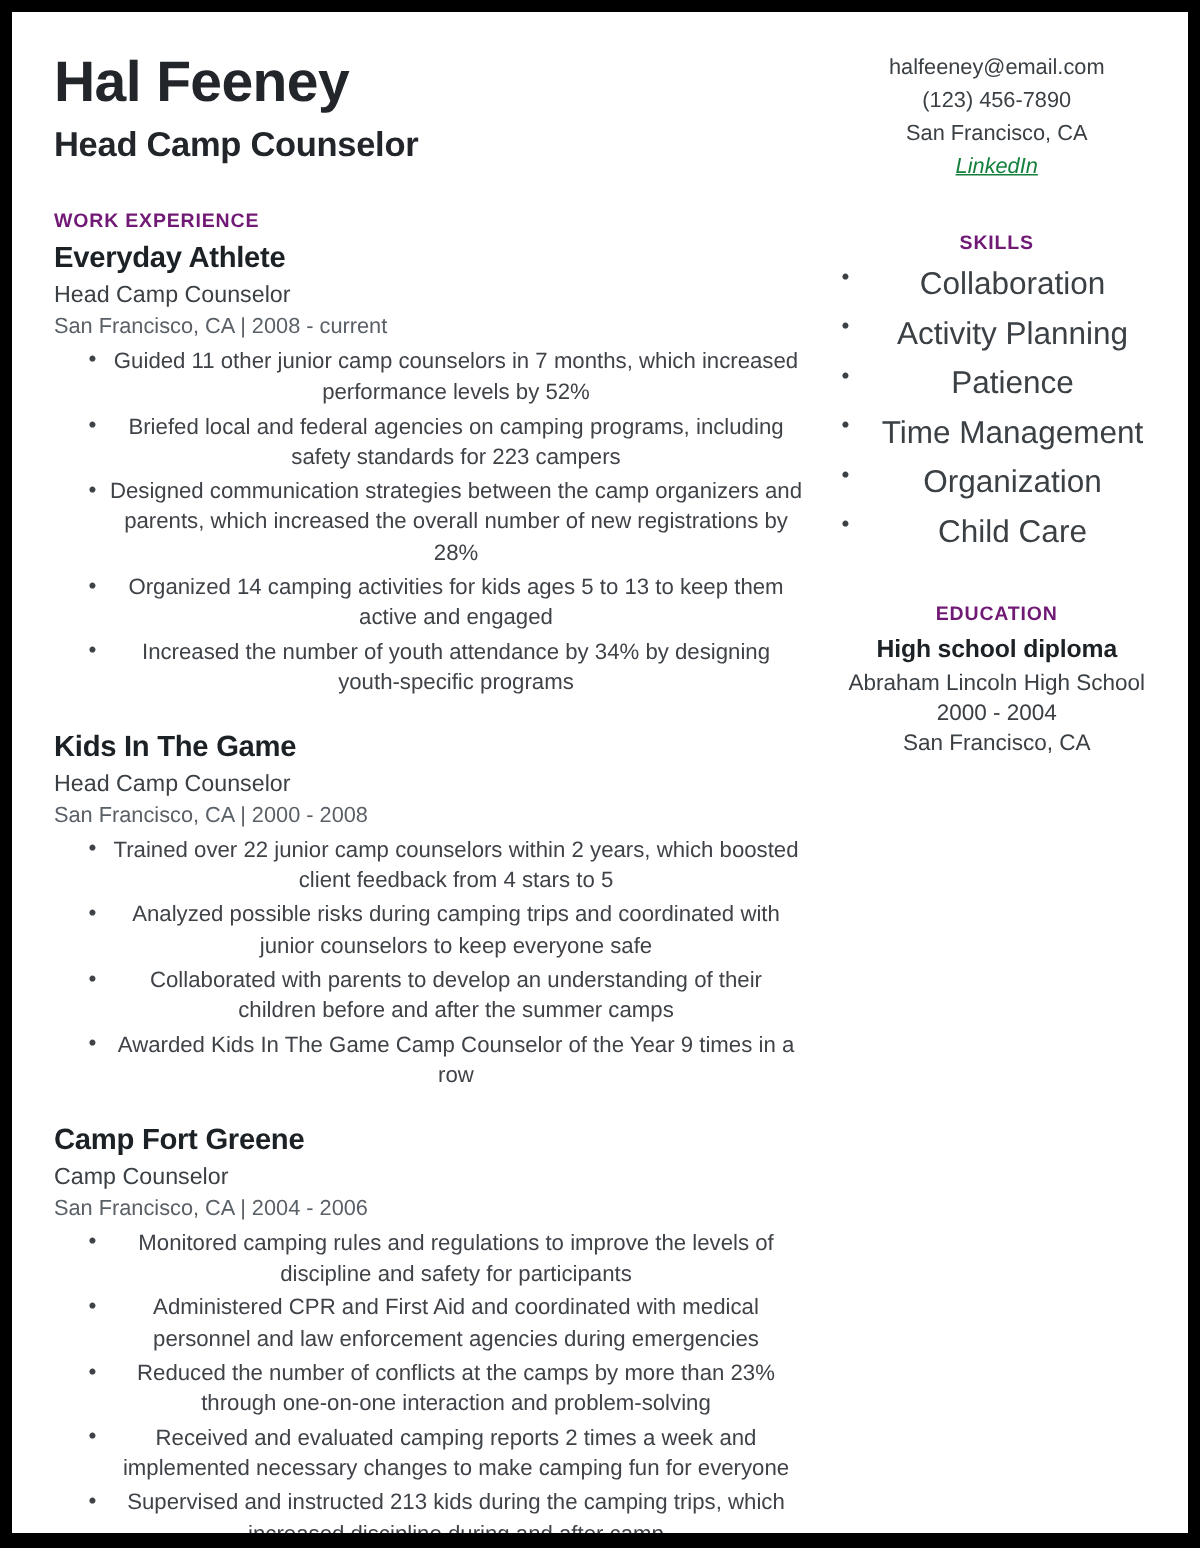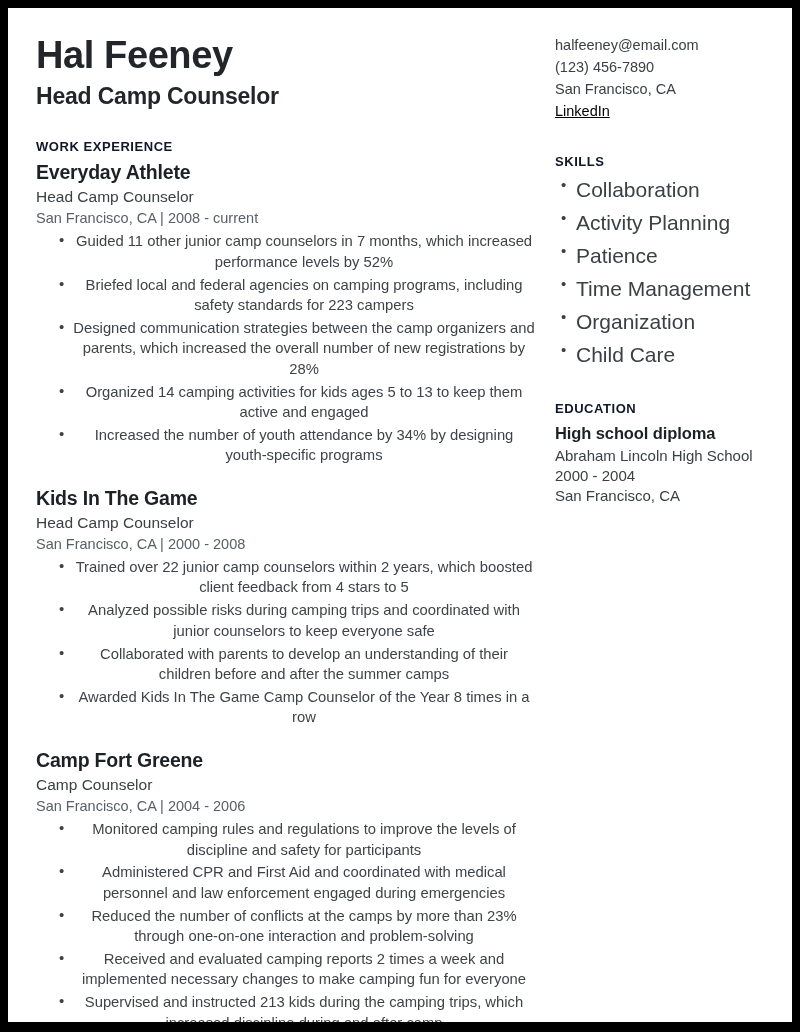--- a/index.html
+++ b/index.html
@@ -47,20 +47,21 @@
   }
   .col-main {
     width: 527px;
     padding: 26px 0 0 28px;
     box-sizing: border-box;
   }
   .col-side {
     width: 257px;
     padding: 26px 18px 0 20px;
     box-sizing: border-box;
+    text-align: center;
   }
 
   
   .name {
     font-size: 38px;
     font-weight: 700;
     color: #22262b;
     letter-spacing: -0.4px;
     line-height: 1.12;
     margin: 0 0 6px 0;
@@ -80,30 +81,31 @@
     padding: 0;
     list-style: none;
   }
   .contact li {
     font-size: 14.5px;
     color: #3b4045;
     line-height: 1.52;
   }
   .contact a,
   .contact .link {
-    color: #000000;
+    color: #15803d;
     text-decoration: underline;
     cursor: pointer;
+    font-style: italic;
   }
 
   
   .section-heading {
     font-size: 13px;
     font-weight: 700;
-    color: #0f172a;
+    color: #701a75;
     letter-spacing: 0.55px;
     text-transform: uppercase;
     margin: 0 0 7px 0;
   }
   .col-main .section-heading { margin-top: 30px; }
   .col-side .section-block { margin-top: 32px; }
   .col-side .section-block:first-child { margin-top: 32px; }
 
   
   .job { margin-bottom: 4px; }
@@ -224,31 +226,31 @@
           </div>
 
           <div class="job">
             <div class="job-company">Kids In The Game</div>
             <div class="job-title">Head Camp Counselor</div>
             <div class="job-meta">San Francisco, CA  |  2000 - 2008</div>
             <ul class="bullets">
               <li>Trained over 22 junior camp counselors within 2 years, which boosted client feedback from 4 stars to 5</li>
               <li>Analyzed possible risks during camping trips and coordinated with junior counselors to keep everyone safe</li>
               <li>Collaborated with parents to develop an understanding of their children before and after the summer camps</li>
-              <li>Awarded Kids In The Game Camp Counselor of the Year 8 times in a row</li>
+              <li>Awarded Kids In The Game Camp Counselor of the Year 9 times in a row</li>
             </ul>
           </div>
 
           <div class="job">
             <div class="job-company">Camp Fort Greene</div>
             <div class="job-title">Camp Counselor</div>
             <div class="job-meta">San Francisco, CA  |  2004 - 2006</div>
             <ul class="bullets">
               <li>Monitored camping rules and regulations to improve the levels of discipline and safety for participants</li>
-              <li>Administered CPR and First Aid and coordinated with medical personnel and law enforcement engaged during emergencies</li>
+              <li>Administered CPR and First Aid and coordinated with medical personnel and law enforcement agencies during emergencies</li>
               <li>Reduced the number of conflicts at the camps by more than 23% through one-on-one interaction and problem-solving</li>
               <li>Received and evaluated camping reports 2 times a week and implemented necessary changes to make camping fun for everyone</li>
               <li>Supervised and instructed 213 kids during the camping trips, which increased discipline during and after camp</li>
             </ul>
           </div>
 
         </div>
       </div>
 
       <div class="col-side">

